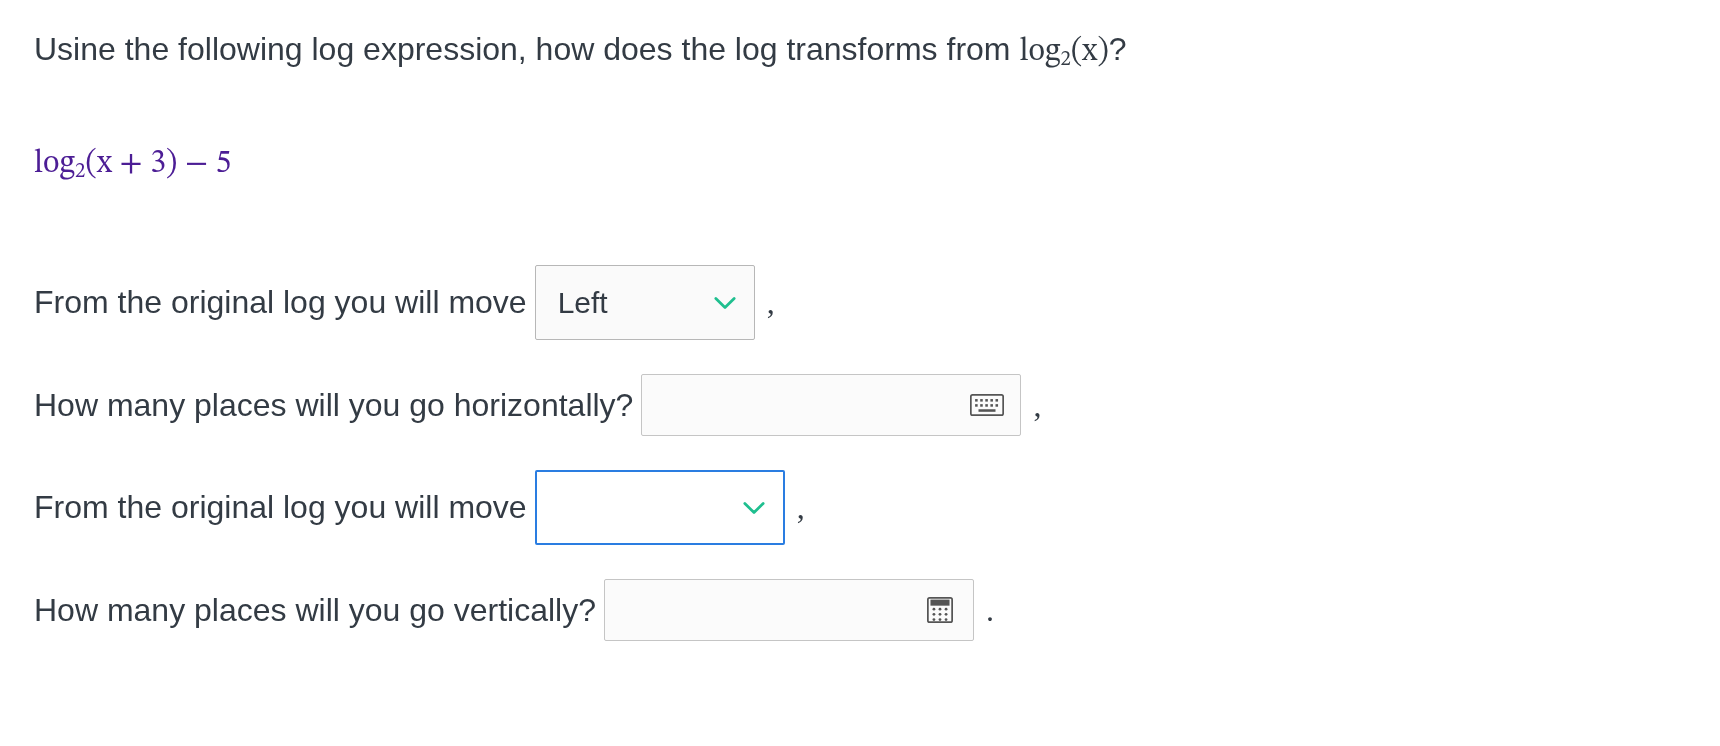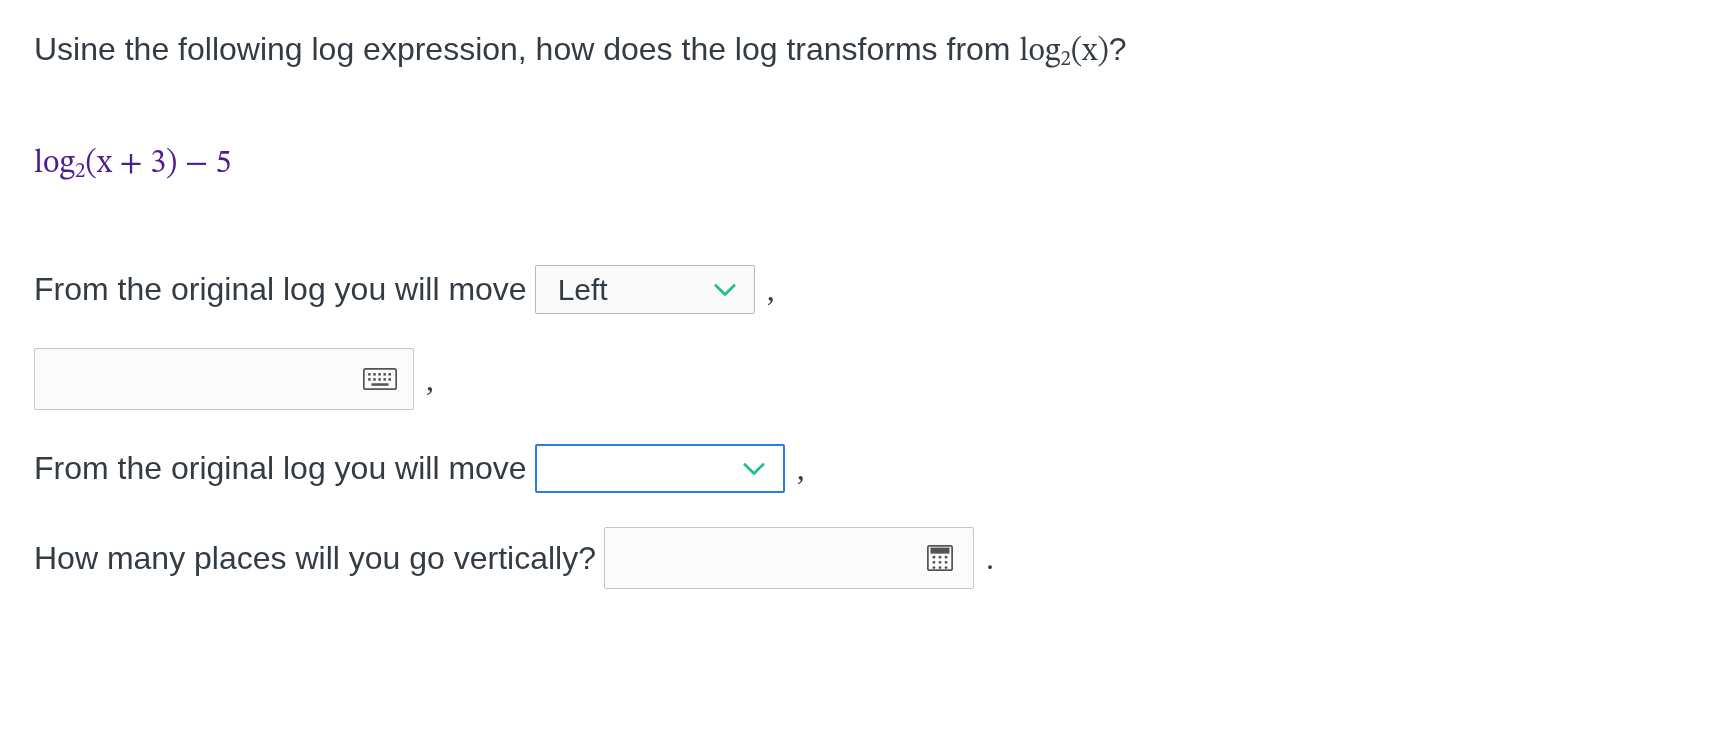--- a/index.html
+++ b/index.html
@@ -38,21 +38,21 @@
     gap:8px;
     margin-bottom:34px;
   }
   .answer-row .label{
     white-space:nowrap;
   }
   .dropdown{
     display:flex;
     align-items:center;
     justify-content:space-between;
-    height:49px;
+    height:75px;
     padding:0 18px 0 22px;
     font-size:30px;
     color:#333b44;
     background:#fafafa;
     border:1px solid #b7b7b7;
     border-radius:2px;
     box-sizing:border-box;
     cursor:pointer;
   }
   .dropdown.focused{
@@ -145,20 +145,21 @@
     <span class="chev">
       <svg viewBox="0 0 24 14">
           <path d="M2 2 L12 12 L22 2"></path>
         </svg>
     </span>
   </div>
   <span class="punct">,</span>
 </div>
 
 <div class="answer-row">
+  <span class="label">How many places will you go horizontally?</span>
   <div id="in1" class="text-input">
     <span class="icon kb-icon">
       <svg viewBox="0 0 40 26">
         <rect x="1" y="1" width="38" height="24" rx="2"></rect>
         <rect class="key" x="6" y="6" width="3" height="3"></rect>
         <rect class="key" x="12" y="6" width="3" height="3"></rect>
         <rect class="key" x="18" y="6" width="3" height="3"></rect>
         <rect class="key" x="24" y="6" width="3" height="3"></rect>
         <rect class="key" x="30" y="6" width="3" height="3"></rect>
         <rect class="key" x="6" y="12" width="3" height="3"></rect>

